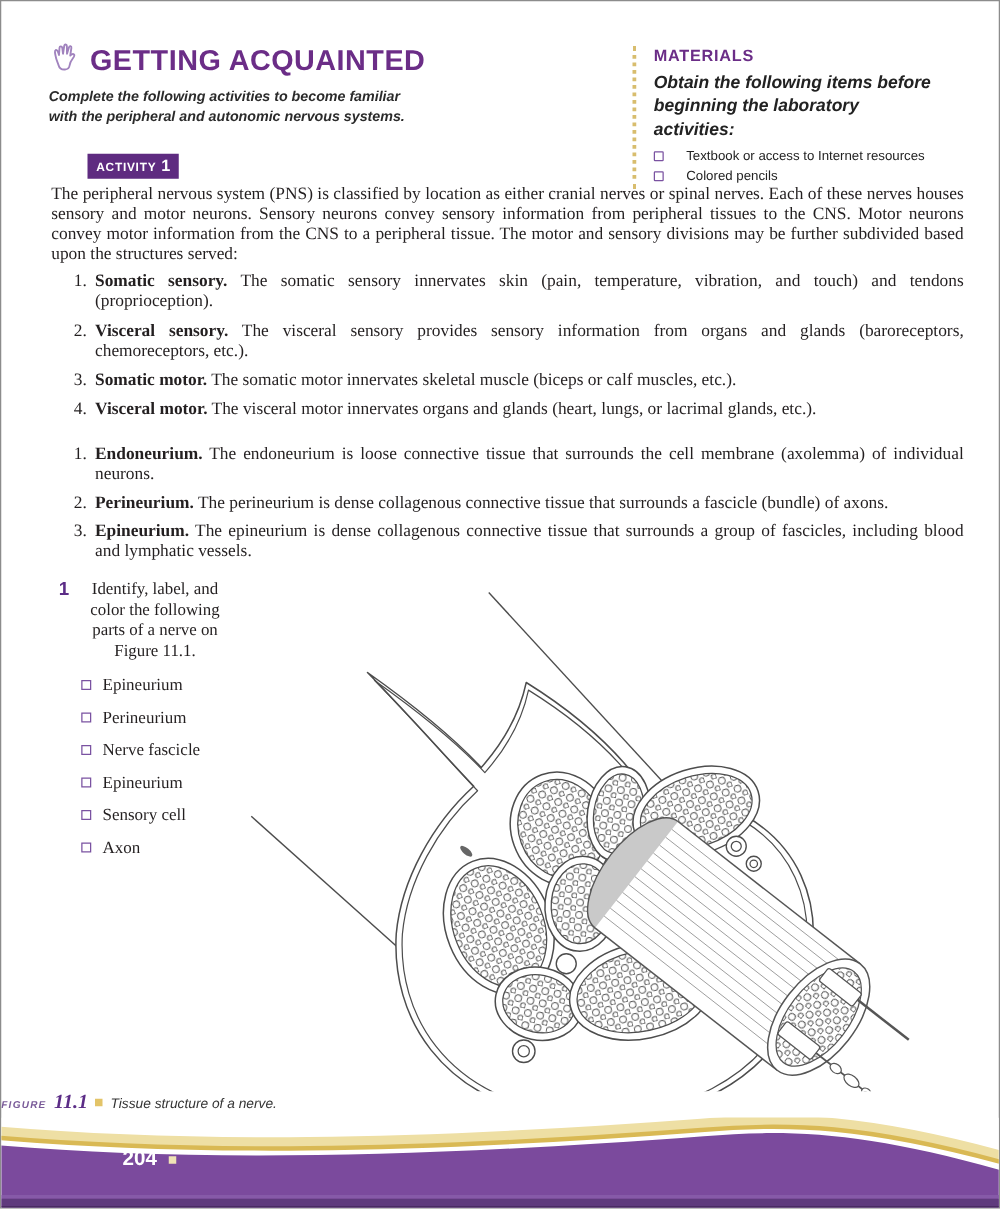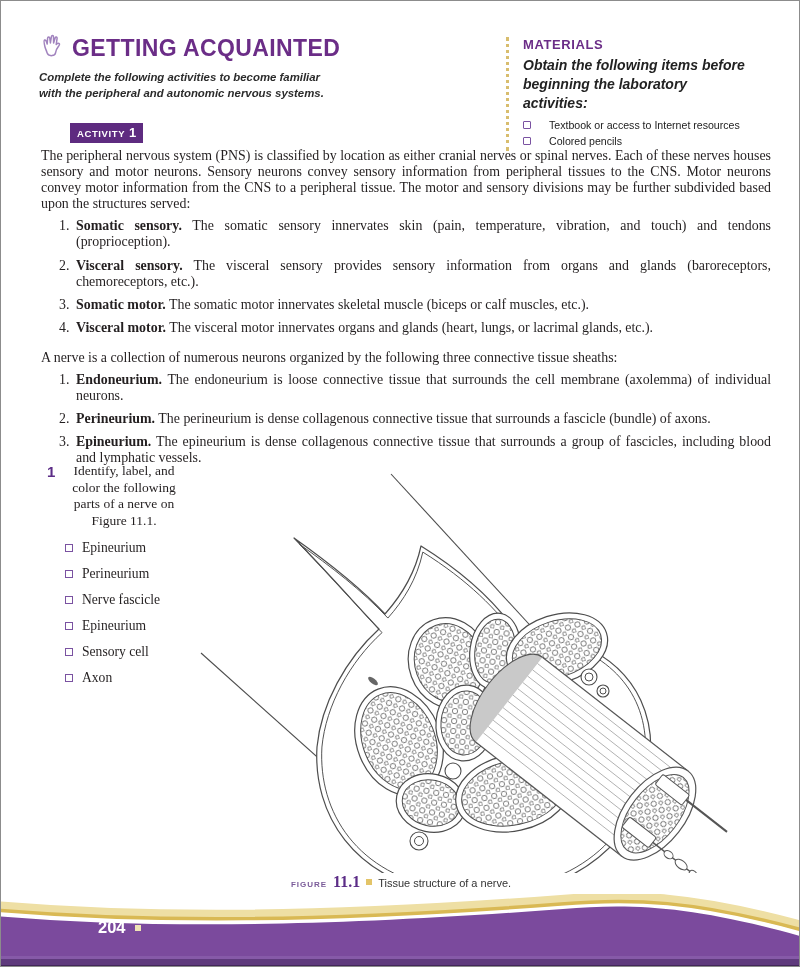--- a/index.html
+++ b/index.html
@@ -53,22 +53,22 @@
   .q-num { font-family:"Liberation Sans", sans-serif; font-weight:bold; font-size:15px;
     color:#5c2d87; width:18px; flex:0 0 auto; }
   .q-text { font-size:13.5px; line-height:16.5px; width:118px;text-align:center; }
   .q-list { margin-top:11px; margin-left:18px; }
   .q-item { display:flex; align-items:center; gap:9px; margin-bottom:10px; font-size:13.6px;text-align:center; }
   .q-check { width:8px; height:8px; border:1.4px solid #7a52a1; flex:0 0 auto; margin-top:-1px; }
 
   
   .figure-svg { position:absolute; left:0; top:458px; }
   .fig-caption { position:absolute; left:0; top:872px; width:800px;
-    display:flex; justify-content:center; align-items:baseline; gap:6px;
-    font-family:"Liberation Sans", sans-serif; }
+    display:flex; align-items:baseline; gap:6px;
+    font-family:"Liberation Sans", sans-serif;font-style:italic; }
   .figcap-label { font-size:8px; font-weight:bold; letter-spacing:1px; color:#7a5b99; }
   .figcap-num { font-family:"Liberation Serif", serif; font-size:16px; font-weight:bold; color:#5c2d87; }
   .figcap-square { width:6px; height:6px; background:#e3c468; align-self:center; }
   .figcap-text { font-size:11px; color:#333; }
 
   
   .footer-svg { position:absolute; left:0; top:893px; }
   .footer-text { position:absolute; left:97px; top:917px; display:flex; align-items:center;
     gap:9px; color:#fff; font-family:"Liberation Sans", sans-serif; }
   .pg-num { font-size:16.5px; font-weight:bold; }
@@ -130,21 +130,20 @@
       <div class="oitem">
         <span class="num">3.</span>
         <span class="body"><span class="lead">Somatic motor.</span> <span>The somatic motor innervates skeletal muscle (biceps or calf muscles, etc.).</span></span>
       </div>
       <div class="oitem">
         <span class="num">4.</span>
         <span class="body"><span class="lead">Visceral motor.</span> <span>The visceral motor innervates organs and glands (heart, lungs, or lacrimal glands, etc.).</span></span>
       </div>
     </div>
     <div class="gap"></div>
-    <p>A nerve is a collection of numerous neurons organized by the following three connective tissue sheaths:</p>
     <div class="olist">
       <div class="oitem">
         <span class="num">1.</span>
         <span class="body"><span class="lead">Endoneurium.</span> <span>The endoneurium is loose connective tissue that surrounds the cell membrane (axolemma) of individual neurons.</span></span>
       </div>
       <div class="oitem">
         <span class="num">2.</span>
         <span class="body"><span class="lead">Perineurium.</span> <span>The perineurium is dense collagenous connective tissue that surrounds a fascicle (bundle) of axons.</span></span>
       </div>
       <div class="oitem">

